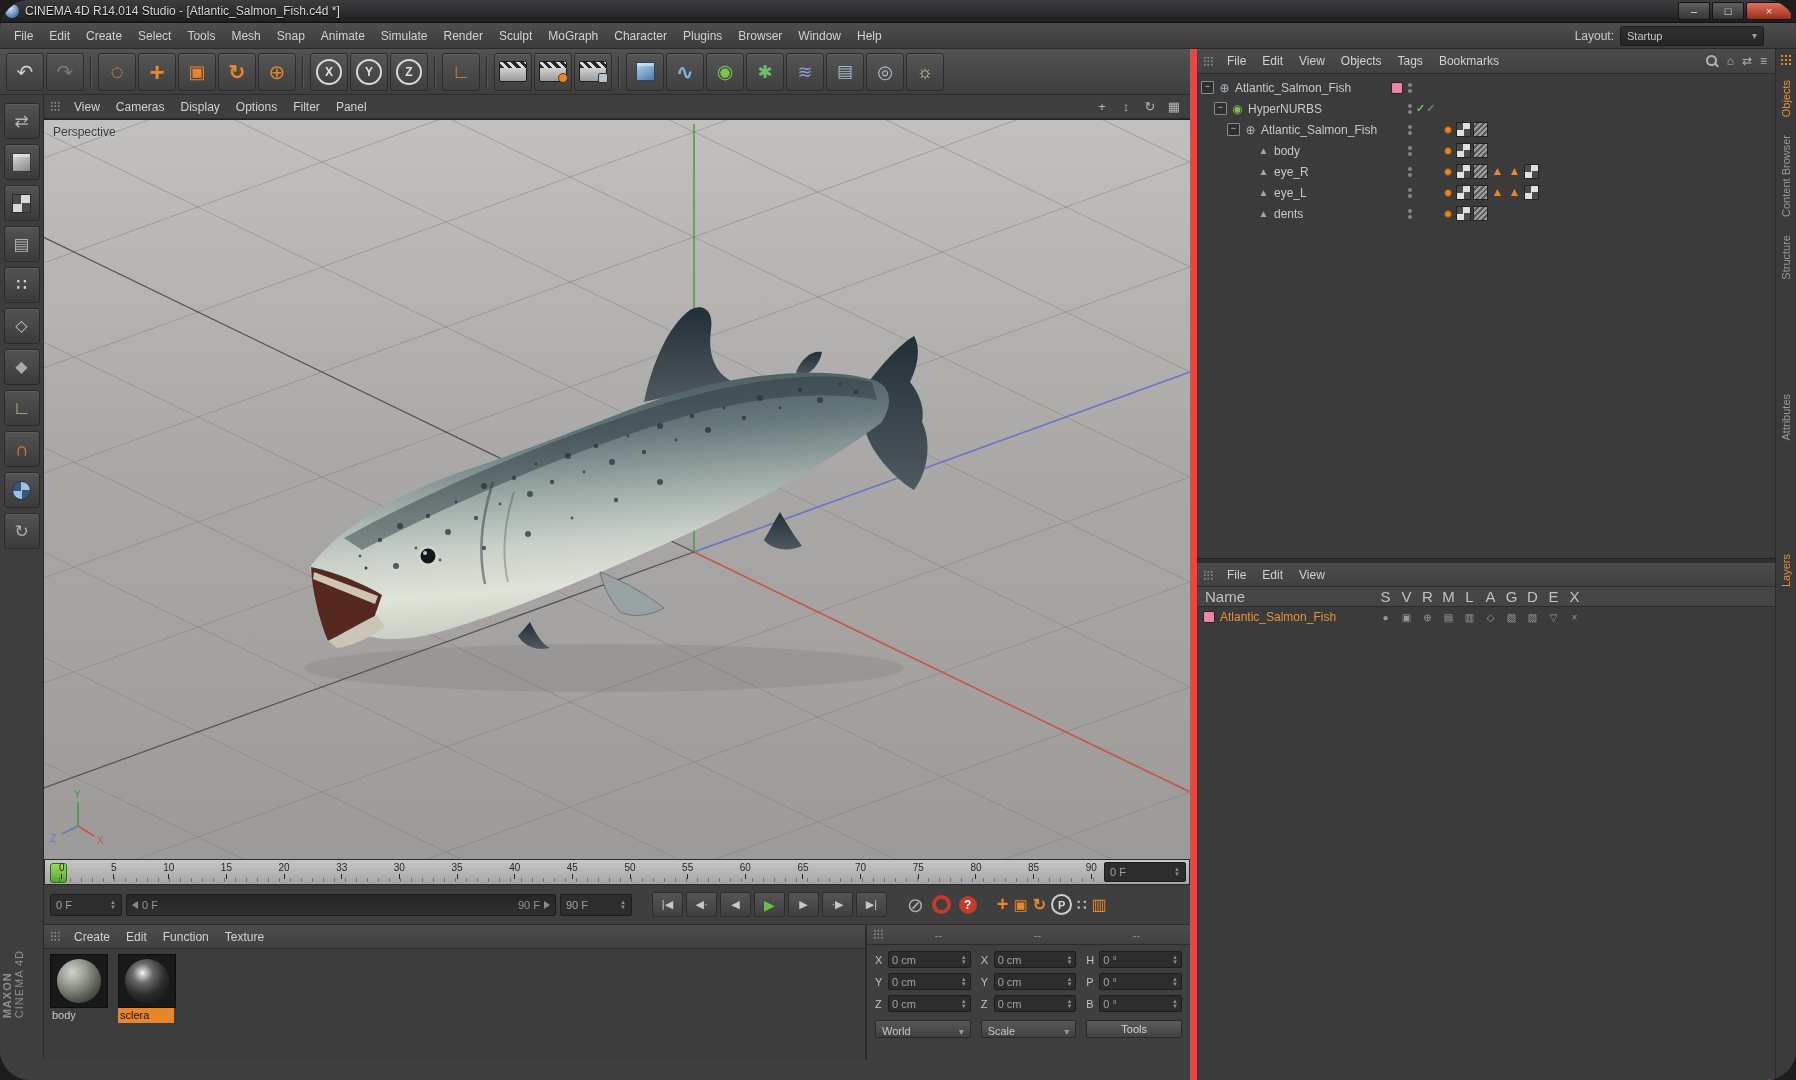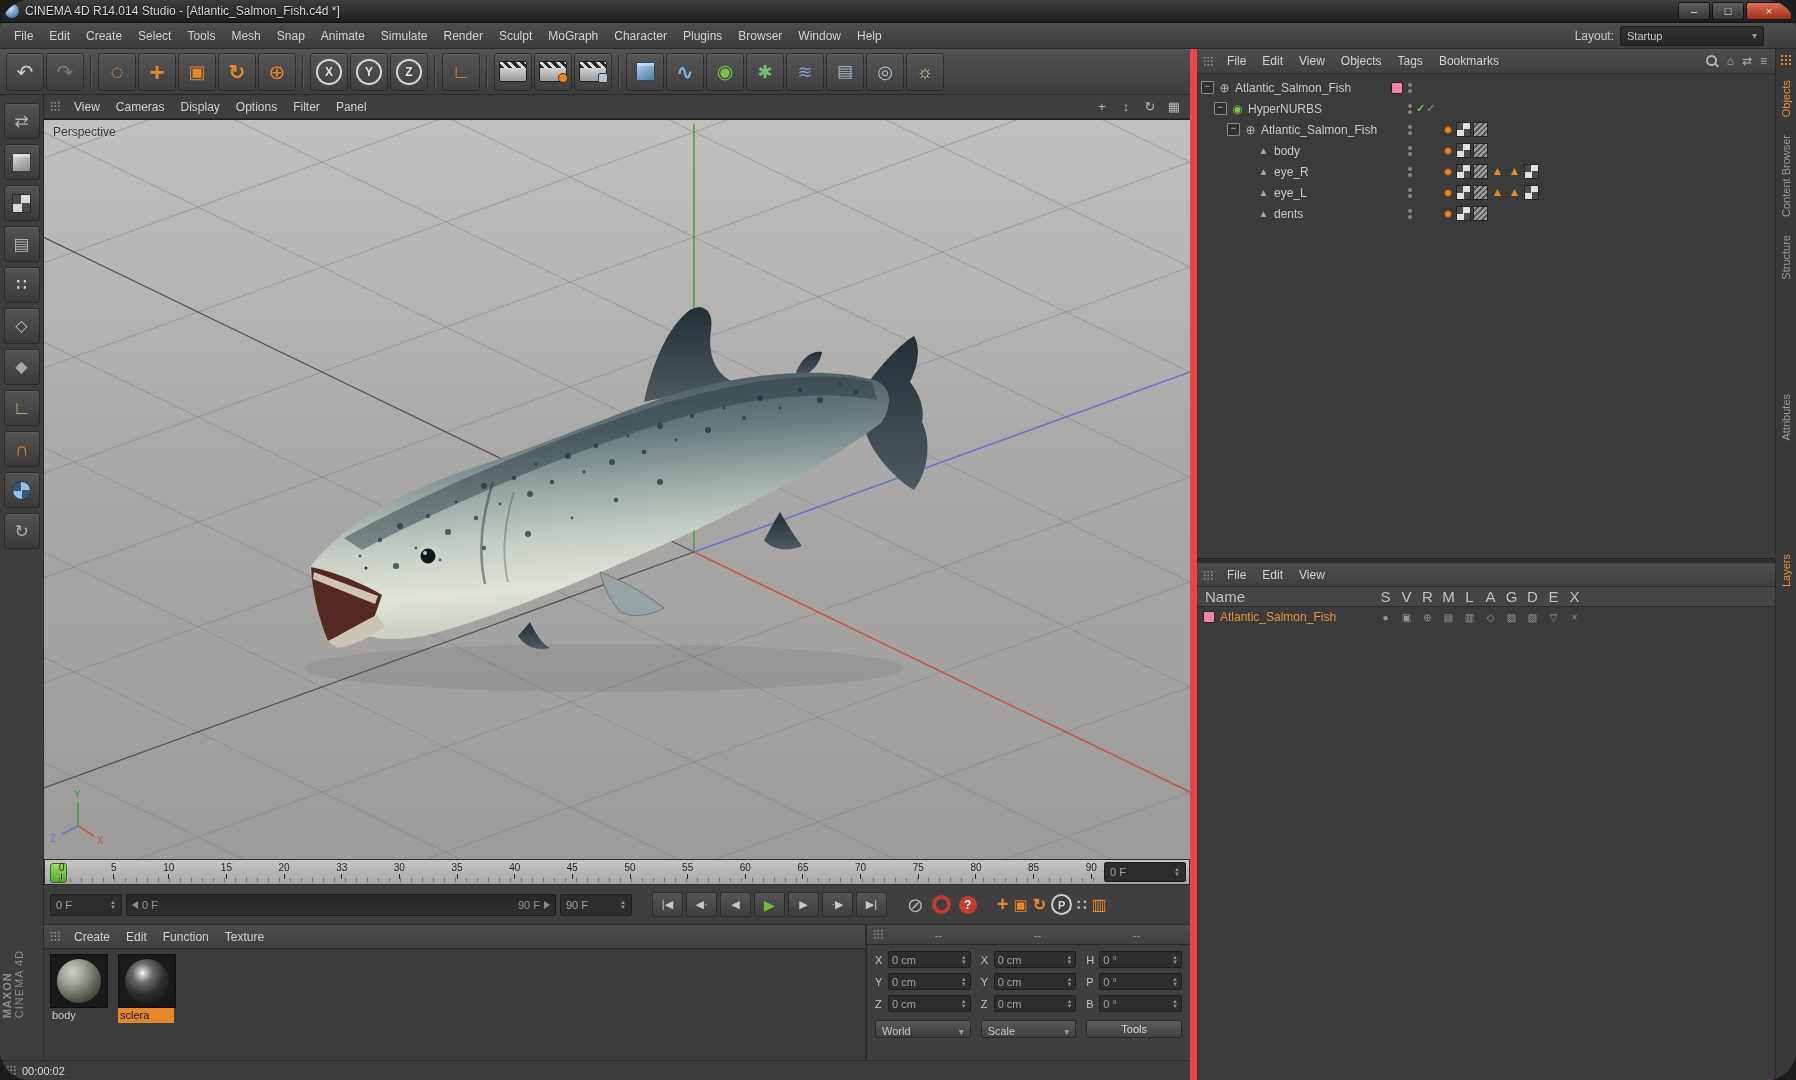--- a/index.html
+++ b/index.html
@@ -783,24 +783,20 @@
         </span>
       <span id="cm-drop-slot-2">
           <span class="dropdown">
             <span>Scale</span>
           </span>
         </span>
       <span class="apply-btn">Tools</span>
     </div>
   </div>
 
-  <div id="status-bar">
-    <span class="grid-handle"></span>
-    <span id="status-time">00:00:02</span>
-  </div>
 
   <div id="right">
     <div class="om-menubar">
       <span class="grid-handle"></span>
       <span id="om-menu-items"><span class="menu-item">File</span><span class="menu-item">Edit</span><span class="menu-item">View</span><span class="menu-item">Objects</span><span class="menu-item">Tags</span><span class="menu-item">Bookmarks</span></span>
       <span id="om-header-icons">
           <span class="icon-mag"></span>
           <span>⌂</span>
           <span>⇄</span>
           <span>≡</span>

